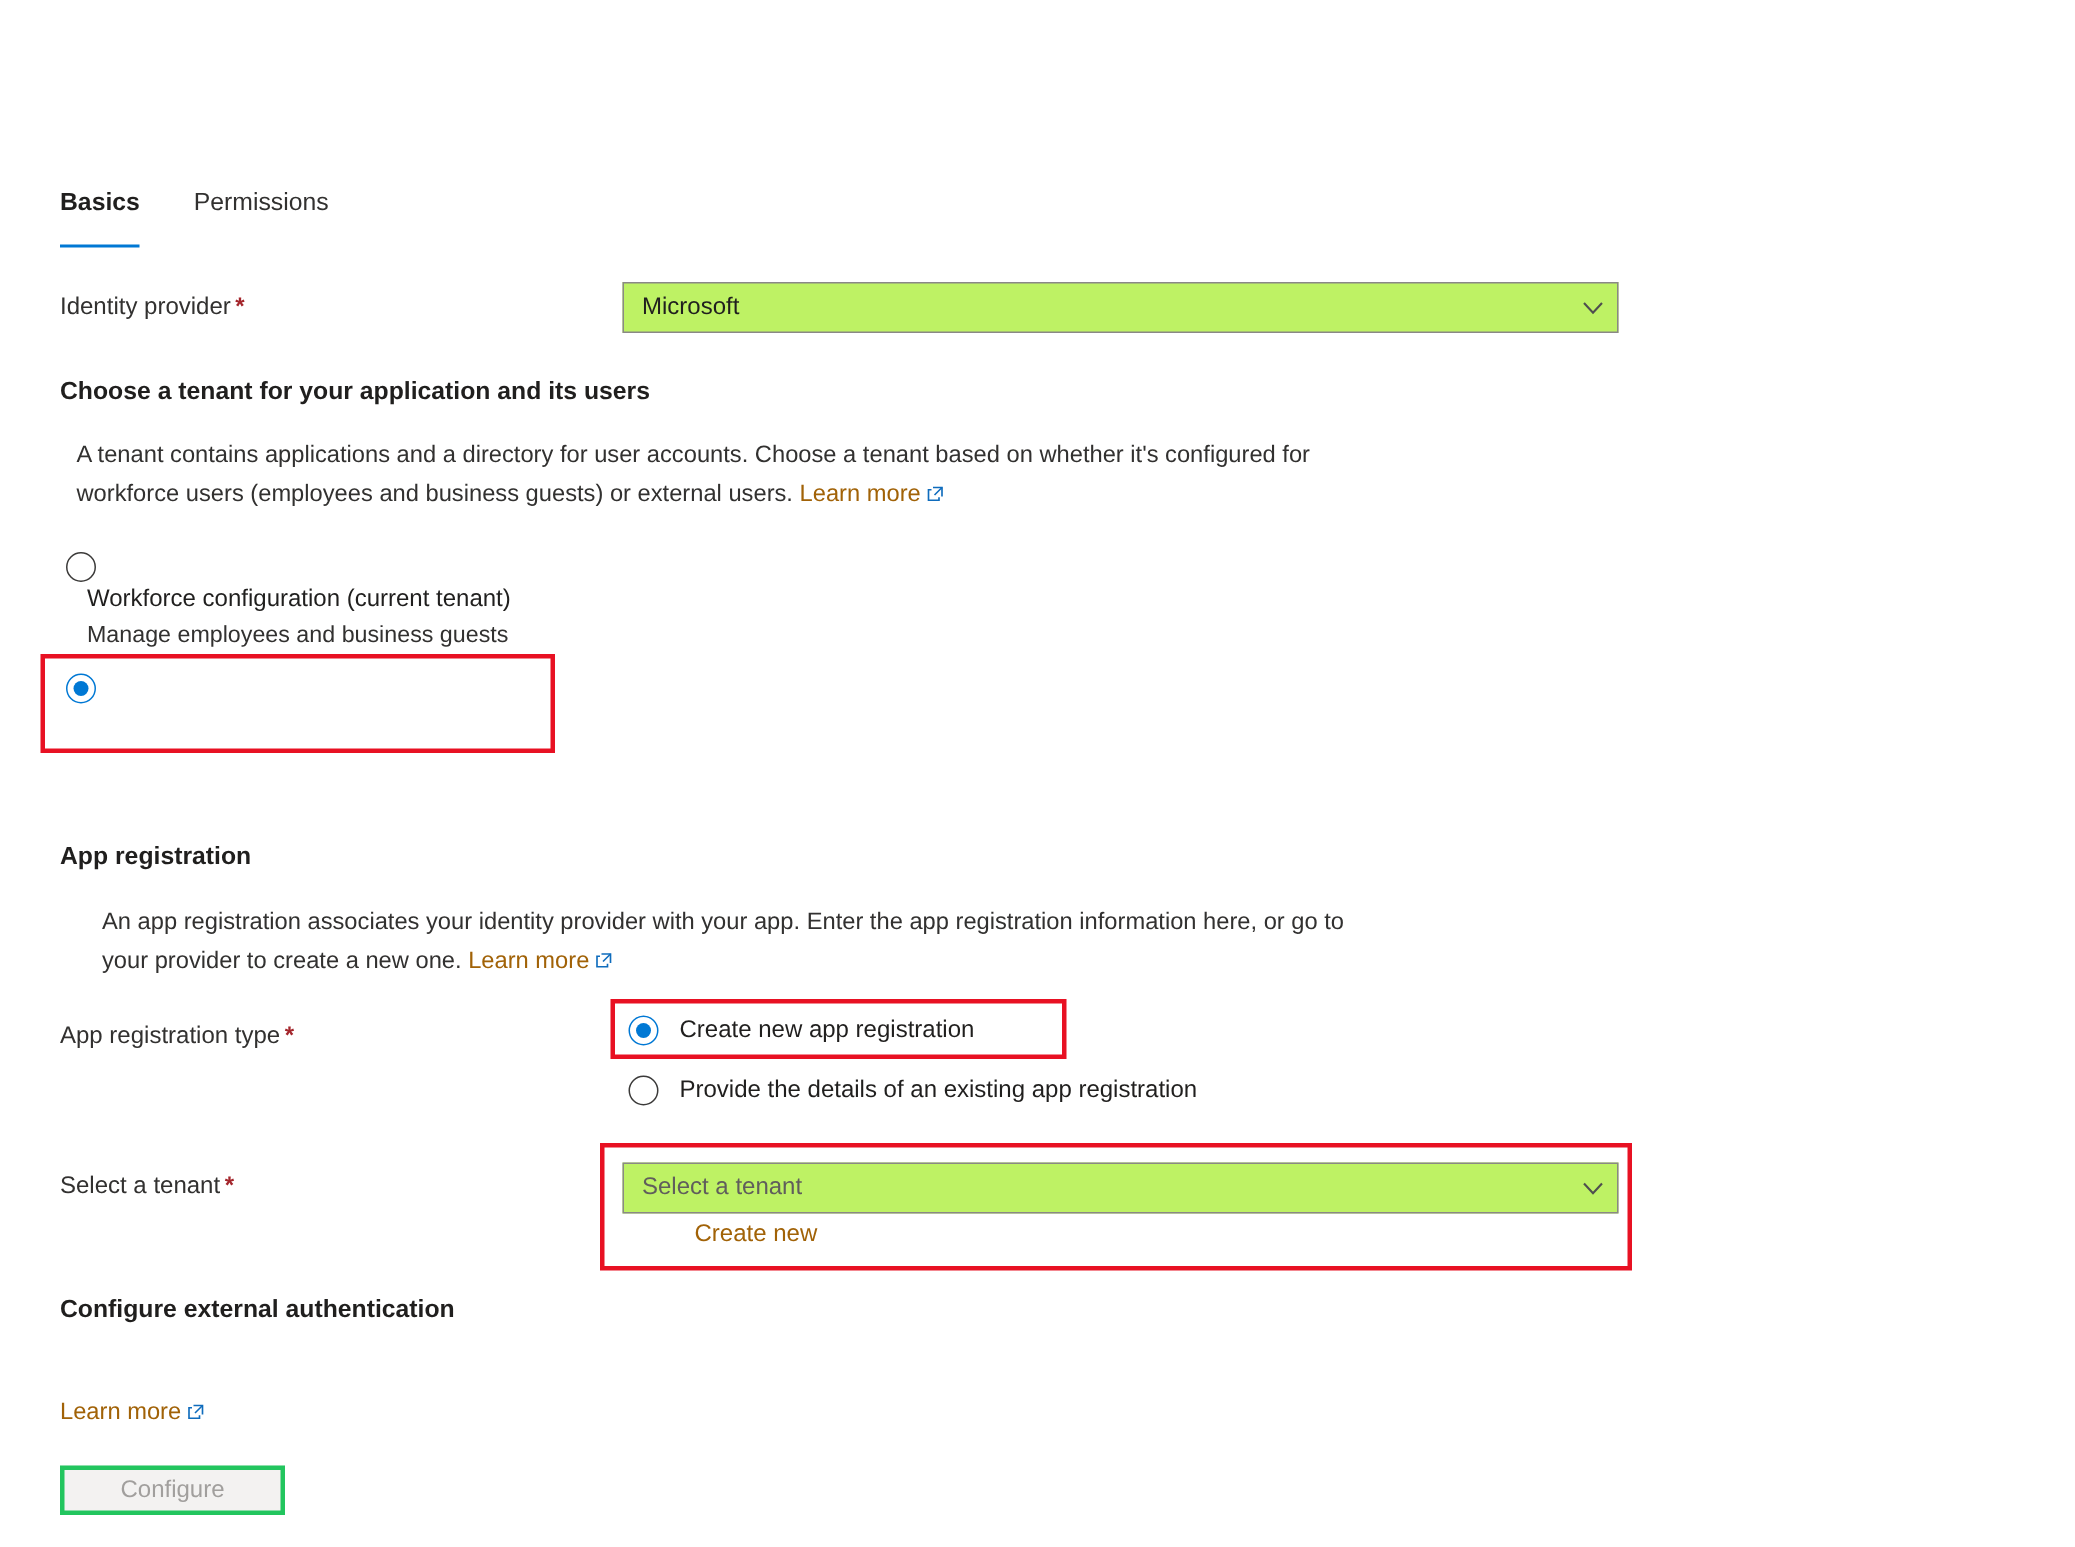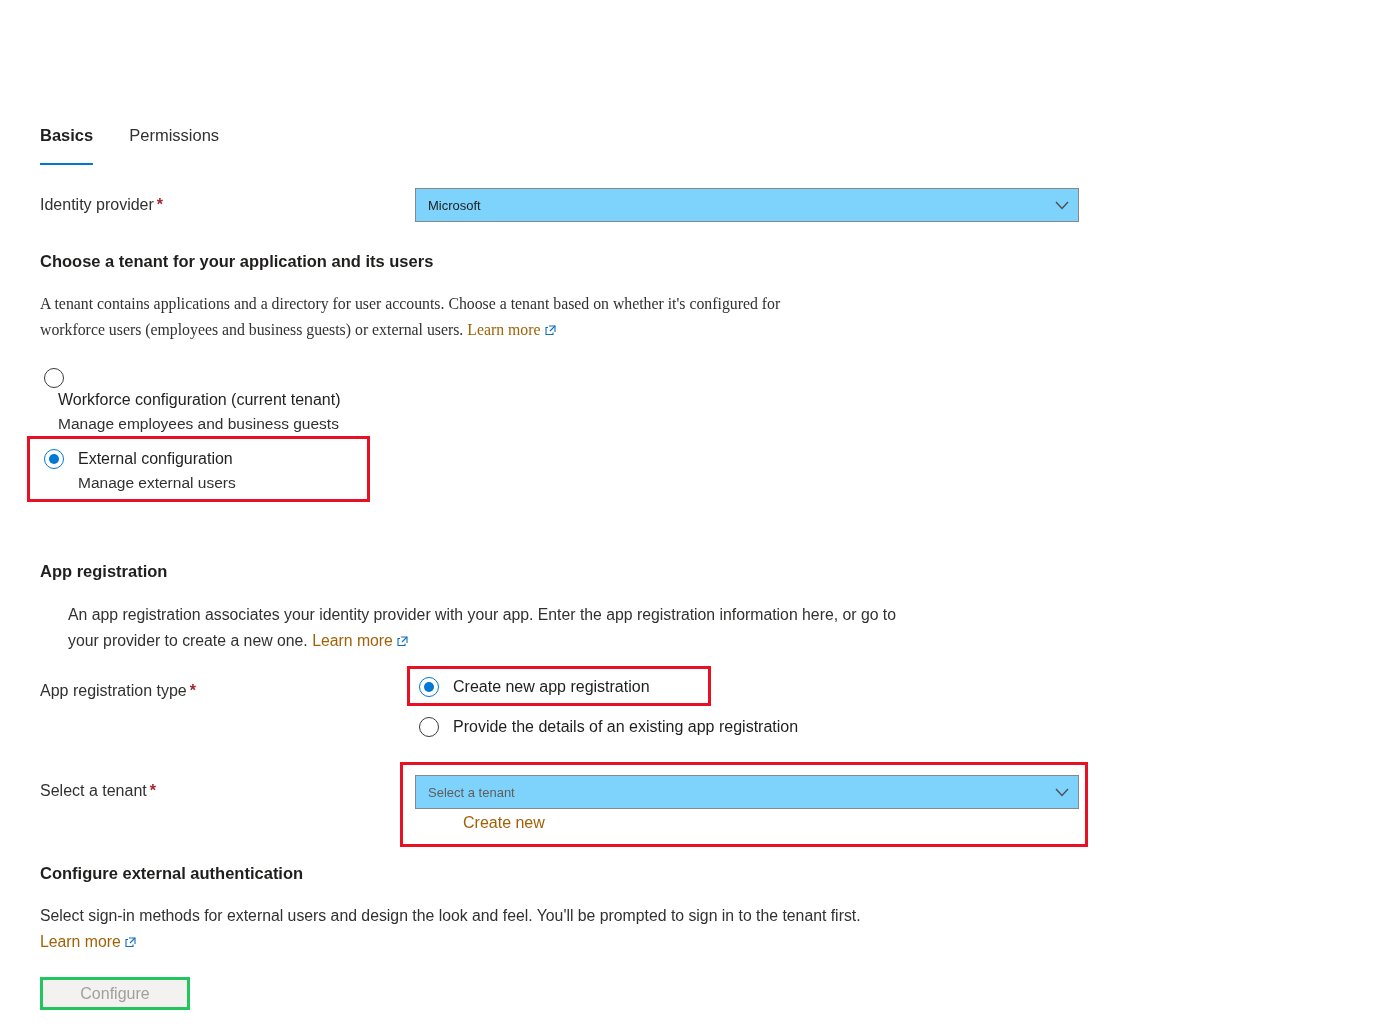--- a/index.html
+++ b/index.html
@@ -124,25 +124,25 @@
     vertical-align: baseline;
     position: relative;
     top: 1px;
   }
 
   
   .combo {
     position: absolute;
     height: 34px;
     border: 1px solid #8a8886;
-    background: #7dd3fc;
+    background: #bef264;
     display: flex;
     align-items: center;
     padding: 0 8px 0 12px;
-    font-size: 13px;
+    font-size: 16px;
     color: #201f1e;
     cursor: pointer;
   }
   .combo .value { flex: 1; white-space: nowrap; overflow: hidden; text-overflow: ellipsis; }
   .combo .value.placeholder { color: #605e5c; }
   .combo .chev {
     width: 16px; height: 16px;
     color: #4f4f4f;
     display: flex; align-items: center; justify-content: center;
   }
@@ -230,45 +230,41 @@
   <div class="combo" style="left:415px; top:188px; width:664px;">
     <span class="value">Microsoft</span>
     <span class="chev">
       <svg width="14" height="9" viewBox="0 0 14 9">
           <path d="M1 1 L7 7.5 L13 1" stroke="#4f4f4f" stroke-width="1.4" fill="none"></path>
         </svg>
     </span>
   </div>
 
   <div class="section-heading" style="left:40px; top:252px;">Choose a tenant for your application and its users</div>
-  <div class="body-text" style="left:40px; top:291px; width:1060px;font-family:Liberation Serif, serif;">
+  <div class="body-text" style="left:51px; top:291px; width:1060px;">
     <span>A tenant contains applications and a directory for user accounts. Choose a tenant based on whether it's configured for</span>
     <br>
     <span>workforce users (employees and business guests) or external users.</span>
     <a class="link"><span>Learn more</span><span class="ext-icon"><svg width="11" height="11" viewBox="0 0 11 11">
             <path d="M4 1h6v6" stroke="#0f6cbd" stroke-width="1.1" fill="none"></path>
             <path d="M10 1 L5 6" stroke="#0f6cbd" stroke-width="1.1" fill="none"></path>
             <path d="M8 7.5v2H1V2.5h2" stroke="#0f6cbd" stroke-width="1.1" fill="none"></path>
           </svg></span></a>
   </div>
 
   <div class="radio-row" style="left:44px; top:366px;flex-direction:column;">
     <span class="radio-mark"></span>
     <span class="radio-text">
       <span class="radio-title">Workforce configuration (current tenant)</span><br>
       <span class="radio-sub">Manage employees and business guests</span>
     </span>
   </div>
 
   <div class="radio-row" style="left:44px; top:447px;">
     <span class="radio-mark checked"></span>
-    <span class="radio-text">
-      <span class="radio-title">External configuration</span><br>
-      <span class="radio-sub">Manage external users</span>
-    </span>
   </div>
   <div class="annot" style="left:27px; top:436px; width:343px; height:66px;"></div>
 
   <div class="section-heading" style="left:40px; top:562px;">App registration</div>
   <div class="body-text" style="left:40px; top:602px; width:1060px;margin-left:28px;">
     <span>An app registration associates your identity provider with your app. Enter the app registration information here, or go to</span>
     <br>
     <span>your provider to create a new one.</span>
     <a class="link"><span>Learn more</span><span class="ext-icon"><svg width="11" height="11" viewBox="0 0 11 11">
             <path d="M4 1h6v6" stroke="#0f6cbd" stroke-width="1.1" fill="none"></path>
@@ -305,21 +301,20 @@
       <svg width="14" height="9" viewBox="0 0 14 9">
           <path d="M1 1 L7 7.5 L13 1" stroke="#4f4f4f" stroke-width="1.4" fill="none"></path>
         </svg>
     </span>
   </div>
   <a class="link" style="position:absolute; left:415px; top:814px; font-size:16px;margin-left:48px;">Create new</a>
   <div class="annot" style="left:400px; top:762px; width:688px; height:85px;"></div>
 
   <div class="section-heading" style="left:40px; top:864px;">Configure external authentication</div>
   <div class="body-text" style="left:40px; top:903px; width:1080px;">
-    <span>Select sign-in methods for external users and design the look and feel. You'll be prompted to sign in to the tenant first.</span>
     <br>
     <a class="link"><span>Learn more</span><span class="ext-icon"><svg width="11" height="11" viewBox="0 0 11 11">
             <path d="M4 1h6v6" stroke="#0f6cbd" stroke-width="1.1" fill="none"></path>
             <path d="M10 1 L5 6" stroke="#0f6cbd" stroke-width="1.1" fill="none"></path>
             <path d="M8 7.5v2H1V2.5h2" stroke="#0f6cbd" stroke-width="1.1" fill="none"></path>
           </svg></span></a>
   </div>
 
   <div class="btn-disabled" style="left:40px; top:977px;">Configure</div>
 

